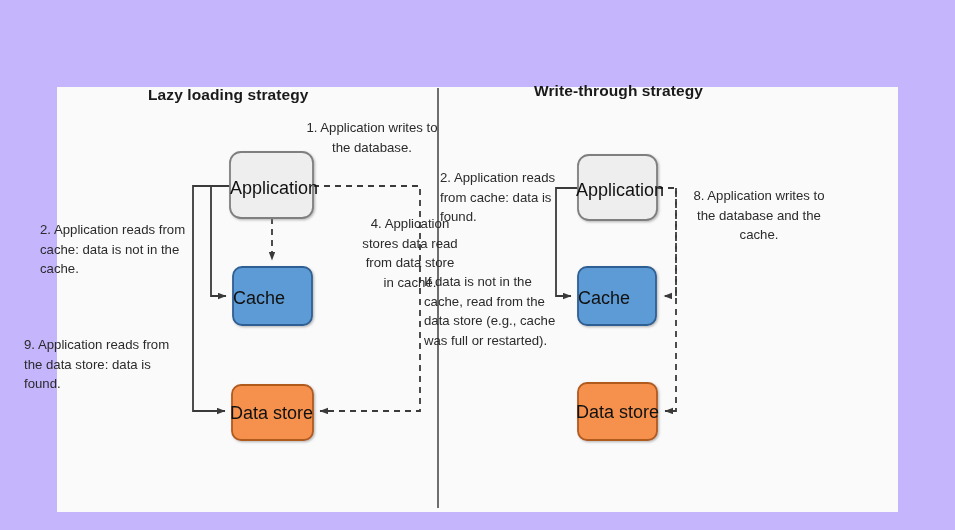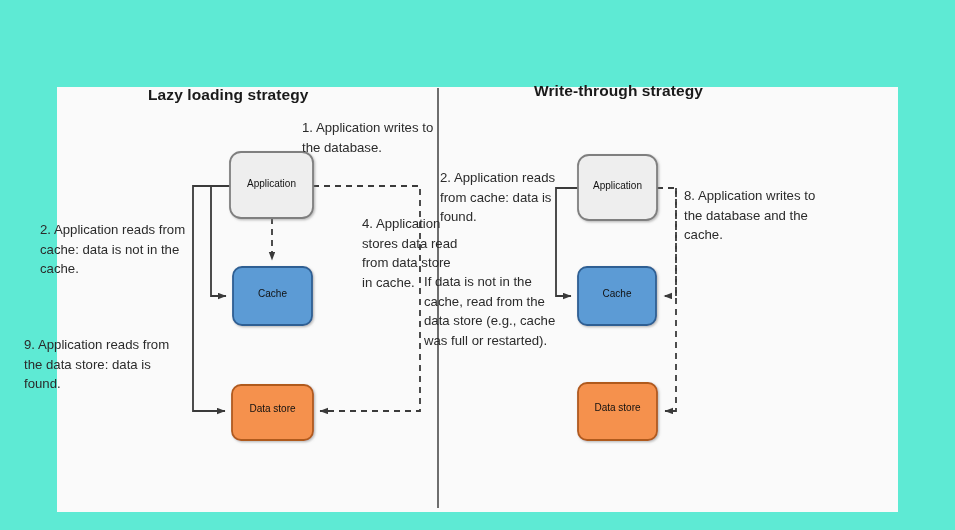--- a/index.html
+++ b/index.html
@@ -1,41 +1,41 @@
 <!DOCTYPE html>
 <html><head>
 <meta charset="utf-8">
 <style>
   html,body{margin:0;padding:0;background:#ffffff;}
   body{width:955px;height:530px;overflow:hidden;
        font-family:"Liberation Sans","DejaVu Sans",sans-serif;}
-  #canvas{position:relative;width:955px;height:530px;background:#5eead4;}
+  #canvas{position:relative;width:955px;height:530px;background:#c4b5fd;}
   #panel{position:absolute;left:57px;top:87px;width:841px;height:425px;background:#fafafa;}
   svg#diagram{position:absolute;left:0;top:0;width:955px;height:530px;}
 
   .title{position:absolute;font-weight:bold;font-size:15.5px;color:#1a1a1a;
          letter-spacing:.1px;white-space:nowrap;}
   #title-left{left:148px;top:86px;}
   #title-right{left:534px;top:82px;}
 
   .note{position:absolute;font-size:13.2px;line-height:19.6px;color:#2b2b2b;}
   .note.r{text-align:left;}
-  .note.l{text-align:left;}
+  .note.l{text-align:center;}
 
   #note-left-1{left:302px;top:118px;width:140px;}
   #note-left-2{left:40px;top:220px;width:150px;}
   #note-left-3{left:24px;top:335px;width:166px;}
   #note-left-4{left:326px;top:214px;width:96px;margin-left:36px;}
 
   #note-right-2{left:440px;top:168px;width:130px;}
   #note-right-if{left:424px;top:272px;width:146px;}
   #note-right-1{left:684px;top:186px;width:150px;}
 
-  .boxlabel{position:absolute;font-size:10px;color:#111111;white-space:nowrap;
-            text-align:center;}
+  .boxlabel{position:absolute;font-size:18px;color:#111111;white-space:nowrap;
+            }
 </style>
 </head>
 <body>
 
 <div id="canvas">
 
   <div id="panel"></div>
 
   <svg id="diagram" viewBox="0 0 955 530" xmlns="http://www.w3.org/2000/svg">
     <defs>

